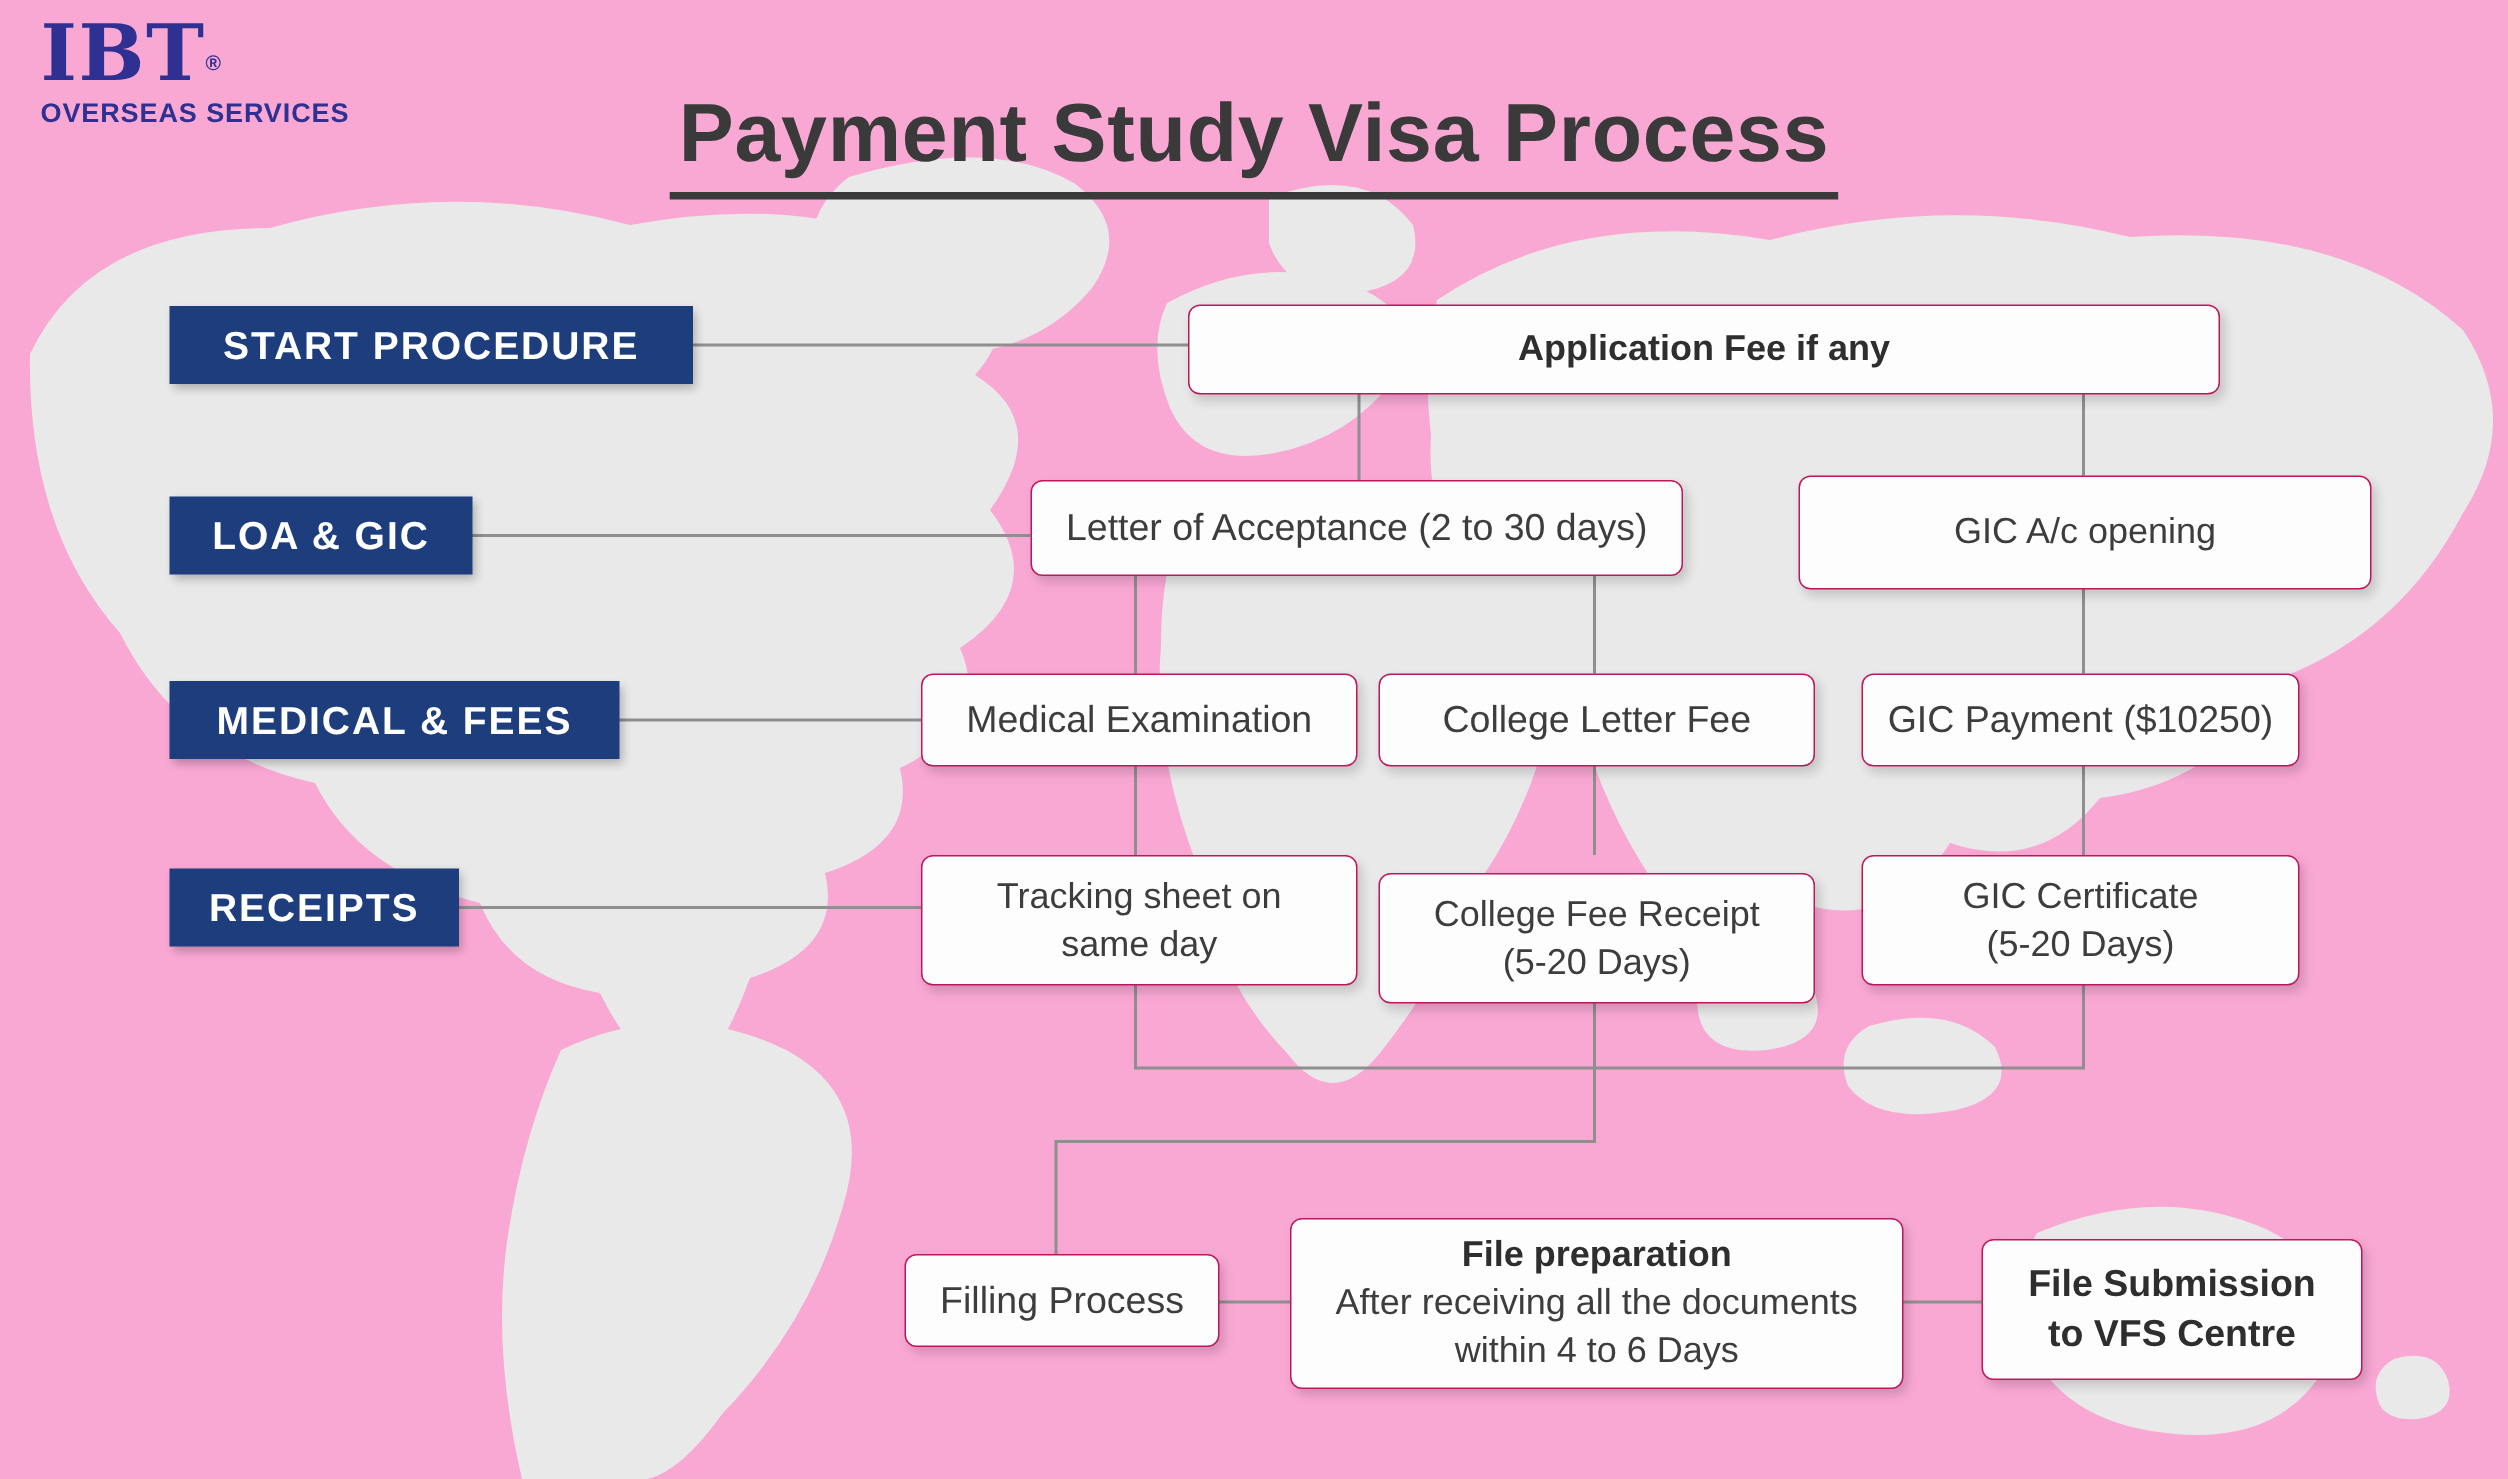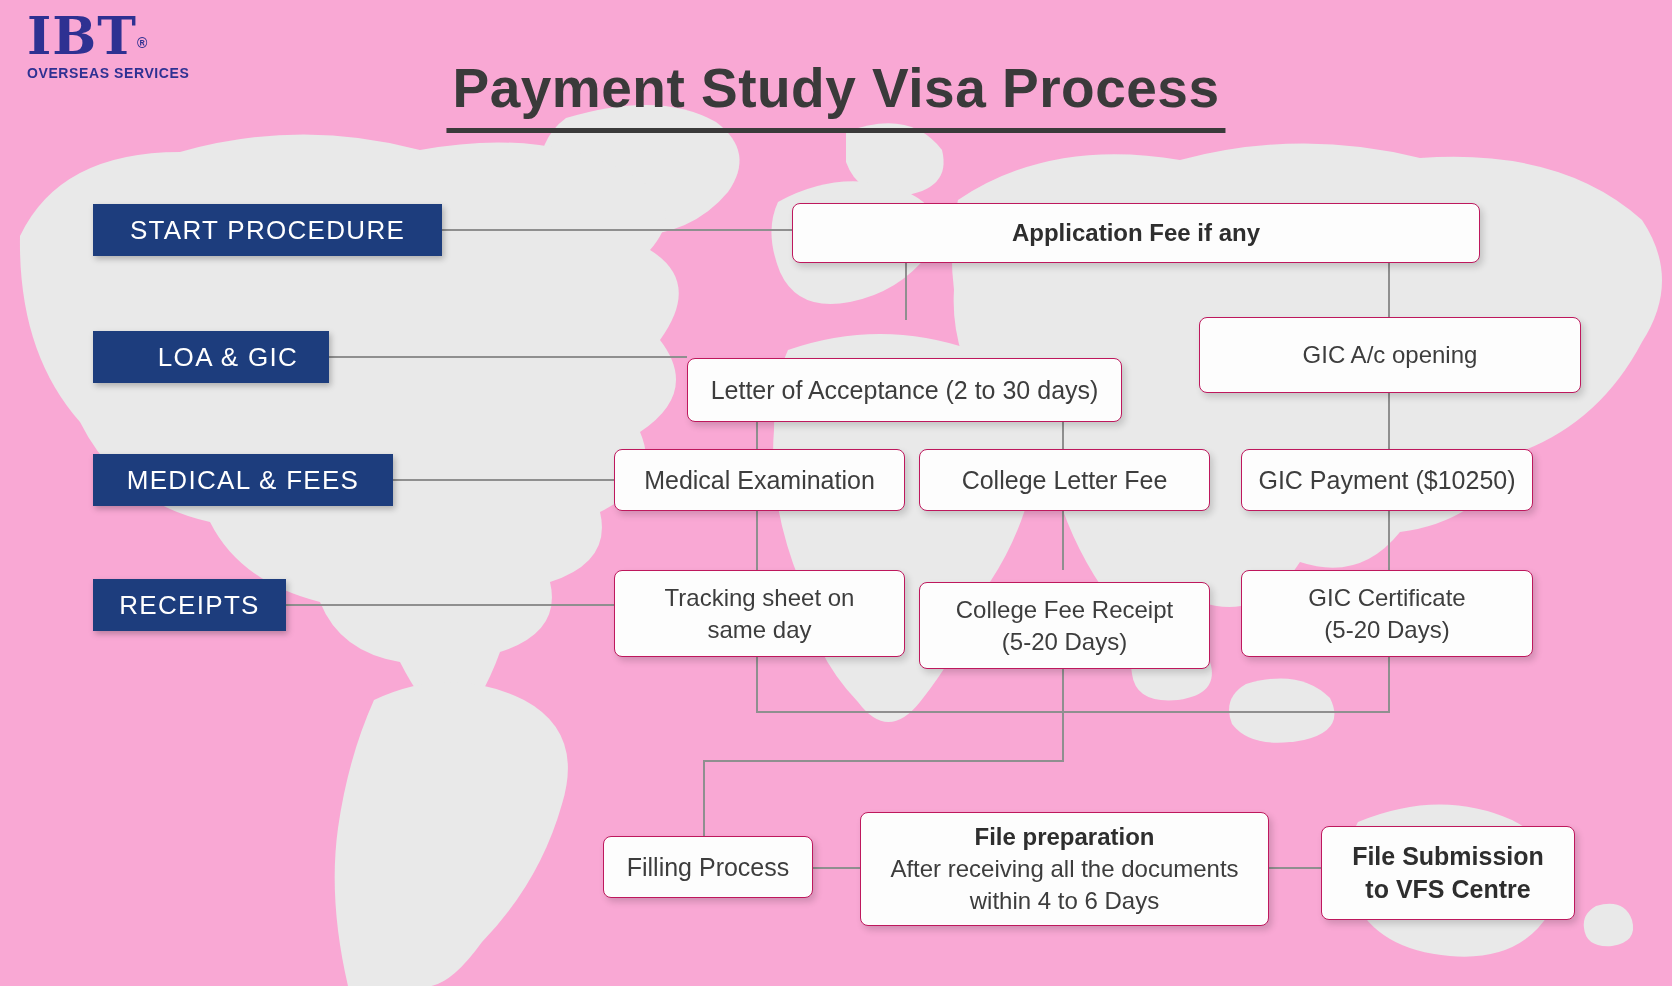--- a/index.html
+++ b/index.html
@@ -14,37 +14,38 @@
   .logo{
     position:absolute;left:27px;top:10px;z-index:3;
     color:#2e3192;line-height:1;
   }
   .logo .mark{
     font-family:"DejaVu Serif", serif;
     font-weight:bold;font-size:52px;letter-spacing:1px;
   }
   .logo .reg{font-size:14px;vertical-align:super;font-family:"Liberation Sans",sans-serif;font-weight:bold;}
   .logo .tagline{
-    font-size:14px;font-weight:bold;letter-spacing:0.6px;margin-top:4px;
+    font-size:18px;font-weight:bold;letter-spacing:0.6px;margin-top:4px;
     font-family:"Liberation Sans", sans-serif;
   }
   .title{
     position:absolute;left:50%;top:56px;transform:translateX(-50%);
     z-index:3;margin:0;
     font-size:55px;font-weight:800;color:#3a3a3a;letter-spacing:0.5px;
     border-bottom:5px solid #3a3a3a;padding:0 6px 8px 6px;
     white-space:nowrap;
   }
   .stage{
     position:absolute;z-index:2;
     background:#1d3d7d;color:#ffffff;
-    font-weight:normal;font-size:26px;letter-spacing:1.3px;
+    font-weight:bold;font-size:26px;letter-spacing:1.3px;
     display:flex;align-items:center;justify-content:center;
     box-shadow:2px 3px 6px rgba(0,0,0,0.25);
     white-space:nowrap;
+    margin-left:20px;
   }
   .node{
     position:absolute;z-index:2;
     background:#fdfdfd;
     border:1px solid #be185d;border-radius:8px;
     box-shadow:3px 4px 7px rgba(0,0,0,0.16);
     display:flex;flex-direction:column;align-items:center;justify-content:center;
     color:#3d3d3d;font-size:24px;line-height:1.32;
     text-align:center;
   }
@@ -91,21 +92,21 @@
       <span class="mark">IBT</span><span class="reg">®</span>
     </div>
     <div class="tagline">OVERSEAS SERVICES</div>
   </div>
 
   <h1 class="title">Payment Study Visa Process</h1>
 
   <div class="stage" style="left:93px;top:204px;width:349px;height:52px;">
     <span>START PROCEDURE</span>
   </div>
-  <div class="stage" style="left:93px;top:331px;width:202px;height:52px;padding-left:34px;">
+  <div class="stage" style="left:93px;top:331px;width:202px;height:52px;">
     <span>LOA &amp; GIC</span>
   </div>
   <div class="stage" style="left:93px;top:454px;width:300px;height:52px;">
     <span>MEDICAL &amp; FEES</span>
   </div>
   <div class="stage" style="left:93px;top:579px;width:193px;height:52px;">
     <span>RECEIPTS</span>
   </div>
 
   <div class="line h" style="left:442px;top:229px;width:350px;"></div>
@@ -127,21 +128,21 @@
   <div class="line v" style="left:1388px;top:509px;height:61px;"></div>
   <div class="line v" style="left:756px;top:655px;height:58px;"></div>
   <div class="line v" style="left:1388px;top:655px;height:58px;"></div>
   <div class="line v" style="left:1062px;top:655px;height:107px;"></div>
   <div class="line v" style="left:703px;top:760px;height:76px;"></div>
 
   <div class="node" style="left:792px;top:203px;width:686px;height:58px;">
     <span class="b">Application Fee if any</span>
   </div>
 
-  <div class="node" style="left:687px;top:320px;width:433px;height:62px;font-size:25px;margin-top:38px;">
+  <div class="node" style="left:687px;top:320px;width:433px;height:62px;font-size:25px;">
     <span>Letter of Acceptance (2 to 30 days)</span>
   </div>
 
   <div class="node" style="left:1199px;top:317px;width:380px;height:74px;">
     <span>GIC A/c opening</span>
   </div>
 
   <div class="node" style="left:614px;top:449px;width:289px;height:60px;font-size:25px;">
     <span>Medical Examination</span>
   </div>

